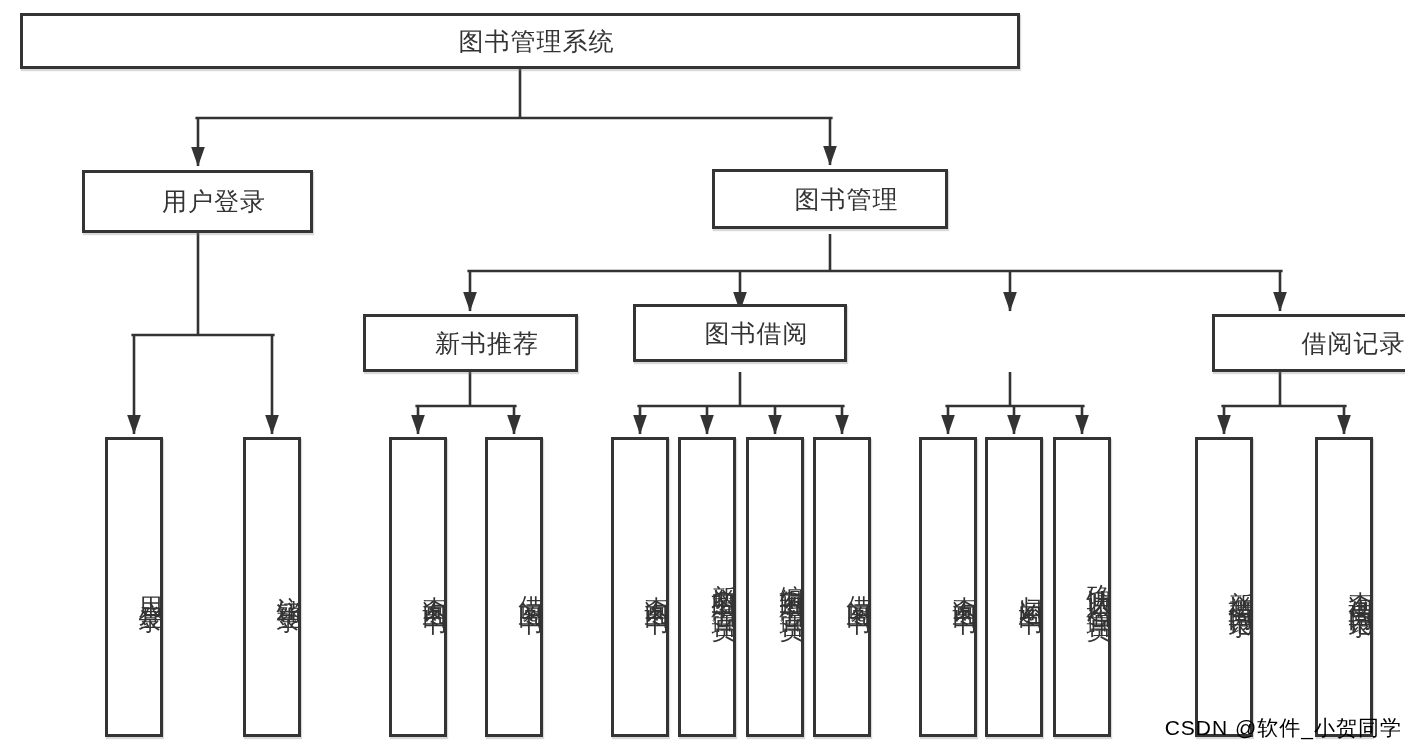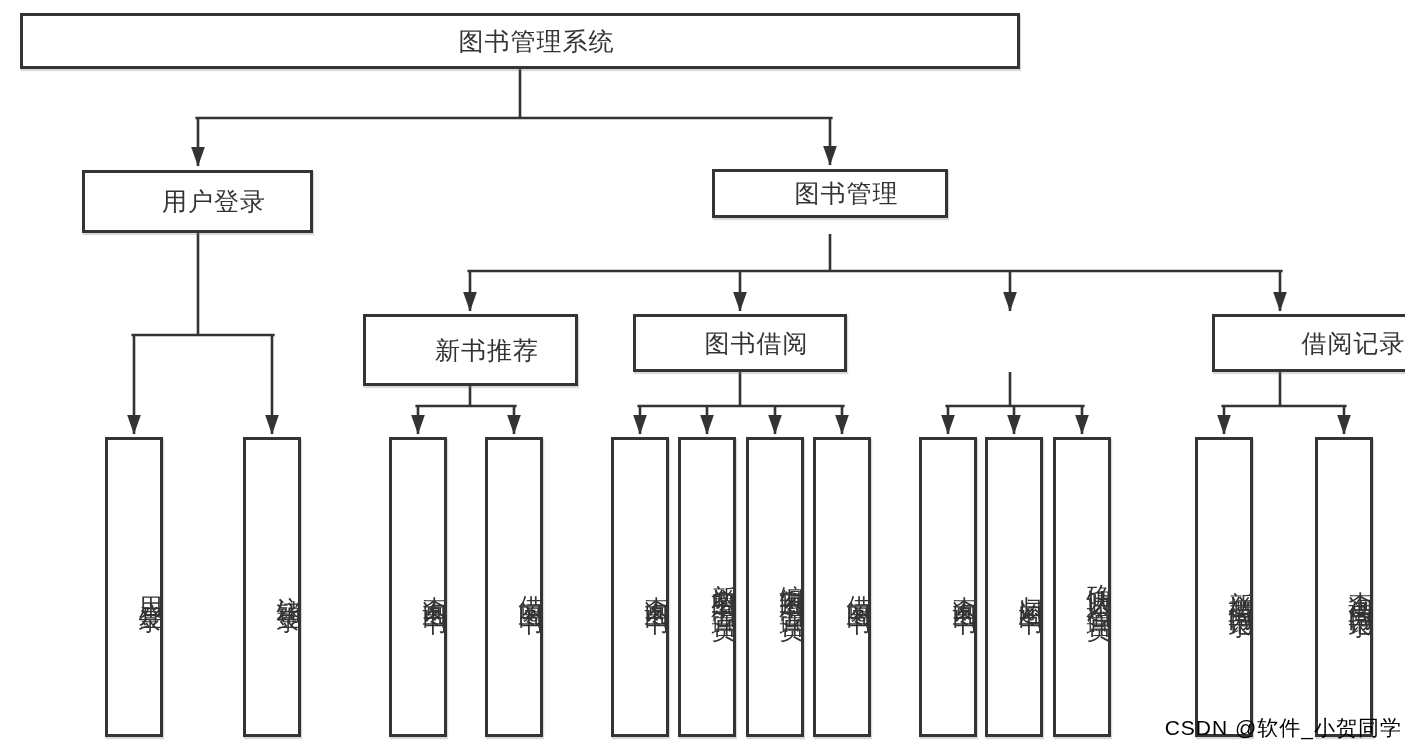--- a/index.html
+++ b/index.html
@@ -110,28 +110,28 @@
     </g>
   </svg>
 
   <div class="box" style="left:20px;top:13px;width:1000px;height:56px">
     <span class="hlabel">图书管理系统</span>
   </div>
 
   <div class="box" style="left:82px;top:170px;width:231px;height:63px">
     <span class="hlabel">用户登录</span>
   </div>
-  <div class="box" style="left:712px;top:169px;width:236px;height:49px">
+  <div class="box" style="left:712px;top:169px;width:236px;height:60px">
     <span class="hlabel">图书管理</span>
   </div>
 
-  <div class="box" style="left:363px;top:314px;width:215px;height:72px">
+  <div class="box" style="left:363px;top:314px;width:215px;height:58px">
     <span class="hlabel">新书推荐</span>
   </div>
-  <div class="box" style="left:633px;top:314px;width:214px;height:58px">
+  <div class="box" style="left:633px;top:304px;width:214px;height:58px">
     <span class="hlabel">图书借阅</span>
   </div>
   <div class="box" style="left:1212px;top:314px;width:250px;height:58px">
     <span class="hlabel">借阅记录</span>
   </div>
 
   <div class="box" style="left:105px;top:437px;width:58px;height:300px">
     <span class="vlabel">用户登录</span>
   </div>
   <div class="box" style="left:243px;top:437px;width:58px;height:300px">

